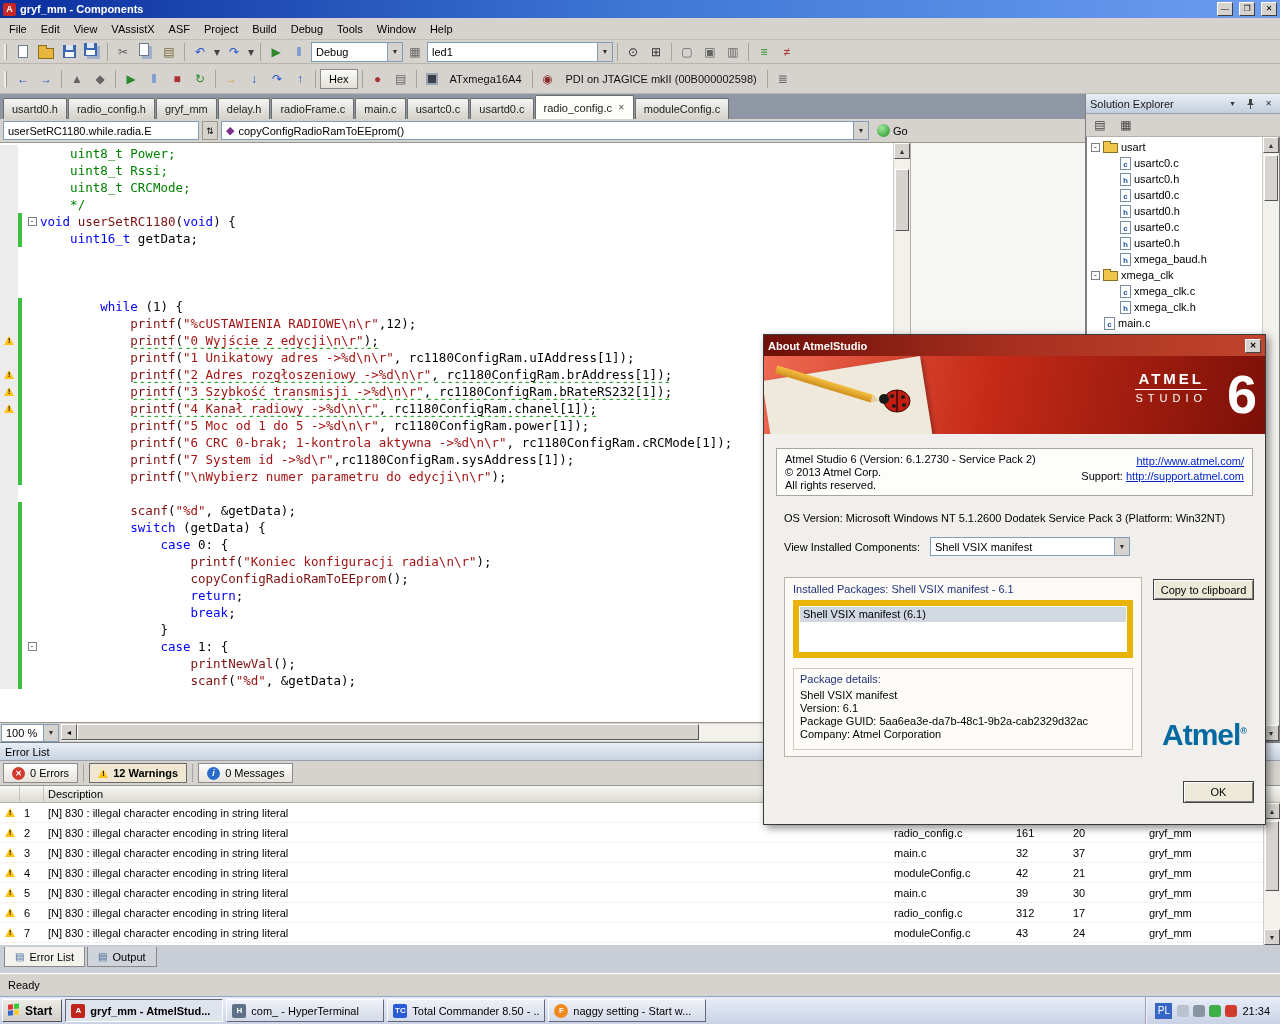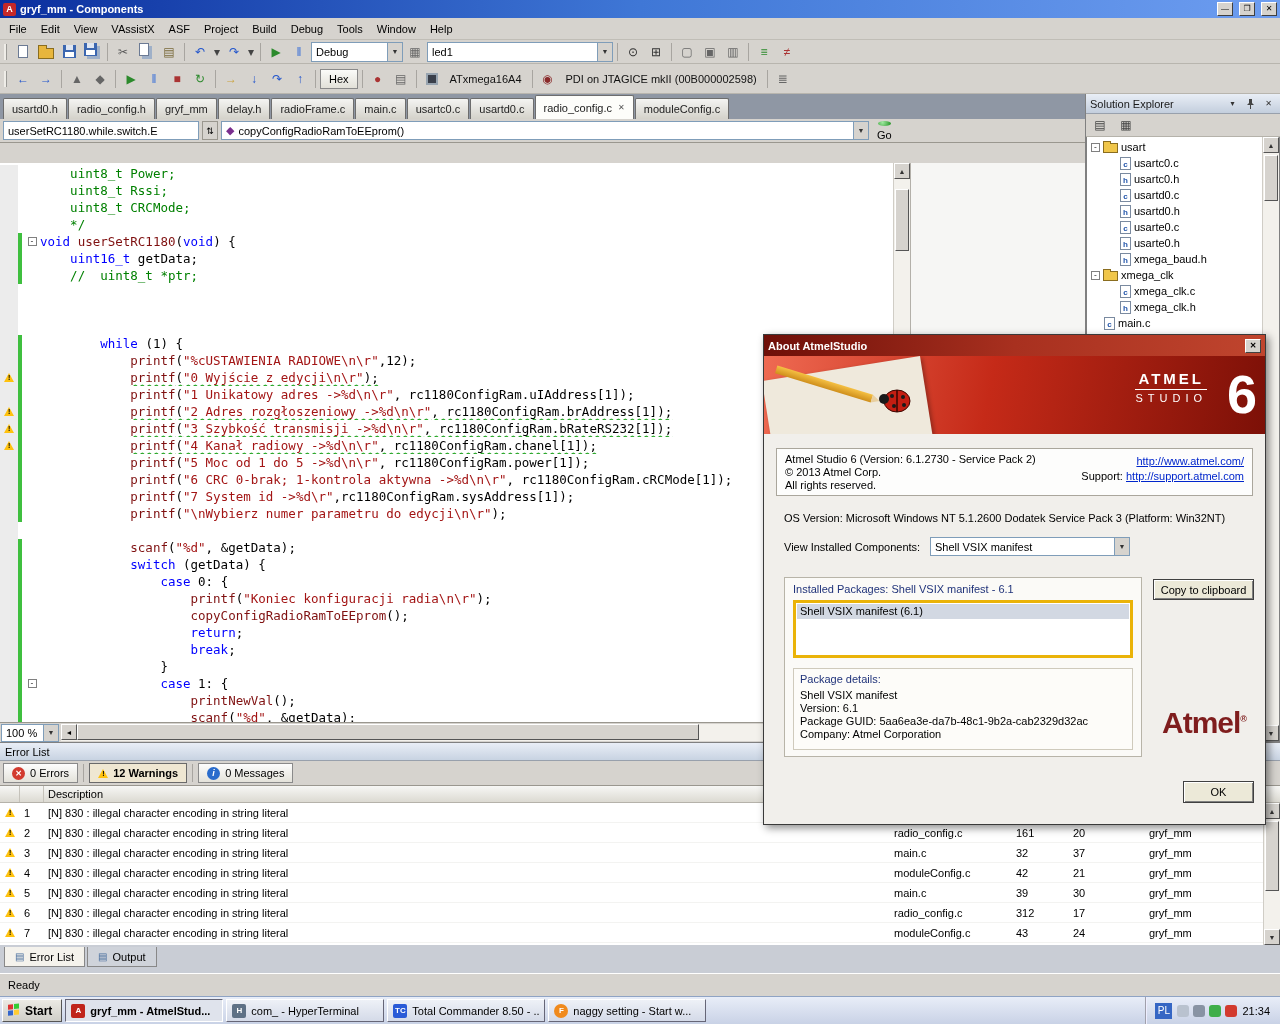--- a/index.html
+++ b/index.html
@@ -46,24 +46,24 @@
   .editor-col { width:1086px; display:flex; flex-direction:column; border-right:1px solid #808080; min-width:0;}
   .tabstrip { height:25px; background:#8f97a4; display:flex; align-items:flex-end; padding-left:3px; gap:1px; overflow:hidden;}
   .tab { height:21px; background:linear-gradient(#f4f4f2,#d4d2ca); border:1px solid #6d6d6d; border-bottom:none;
          border-radius:2px 2px 0 0; padding:0 8px; display:flex; align-items:center; gap:6px; white-space:nowrap; color:#222;}
   .tab.active { background:#fdfdfa; height:24px; }
   .tab-close { font-size:8px; color:#555; }
   .navbar { height:24px; background:#d6d3ce; display:flex; align-items:center; padding:2px 3px; gap:3px; border-bottom:1px solid #9a978f;}
   .nav-combo { height:19px; background:#fff; border:1px solid #7f9db9; display:flex; align-items:center; overflow:hidden;}
   .nav-mini { width:16px; height:19px; background:#d6d3ce; border:1px solid #9a978f; font-size:9px;
               display:flex; align-items:center; justify-content:center; }
-  .go-btn { display:flex; align-items:center; gap:3px; padding:0 5px; height:20px;flex-direction:column; }
+  .go-btn { display:flex; align-items:center; gap:3px; padding:0 5px; height:20px; }
   .go-orb { width:13px; height:13px; border-radius:50%; background:radial-gradient(circle at 35% 30%,#9fe89f,#1e8f1e); }
 
-  .code-wrap { flex:1; display:flex; min-height:0; background:#fff;margin-top:20px; }
+  .code-wrap { flex:1; display:flex; min-height:0; background:#fff; }
   .code-pane { width:893px; overflow:hidden; padding-top:2px; background:#fff; }
   .code-row { height:17px; display:flex; align-items:stretch; }
   .m-ind { width:18px; background:#ececec; flex:none; display:flex; align-items:center; justify-content:center; }
   .m-chg { width:6px; flex:none; }
   .m-chg.chg { background:linear-gradient(90deg,#3fbf3f 0 4px,transparent 4px); }
   .m-fold { width:16px; flex:none; display:flex; align-items:center; justify-content:center; }
   .fold-box { width:9px; height:9px; border:1px solid #808080; background:#fff; font-size:8px; line-height:7px;
               text-align:center; font-family:"DejaVu Sans Mono",monospace; color:#333; }
   .m-text { flex:1; white-space:pre; font-family:"DejaVu Sans Mono",monospace; font-size:12.5px; line-height:17px; overflow:hidden;}
   .kw { color:#0000ff; } .typ { color:#0000ff; } .str { color:#a31515; } .com { color:#008000; } .fn { color:#7f1010; }
@@ -178,29 +178,29 @@
   .dlg-body { position:relative; flex:1; }
   .info-box { position:absolute; left:12px; top:14px; width:477px; height:48px; background:#fdfdfc; border:1px solid #aaa69c; padding:4px 8px;}
   .info-lines div { line-height:13px; }
   .info-links { position:absolute; right:8px; top:5px; text-align:right; line-height:15px; }
   .lnk { color:#0026cc; text-decoration:underline; }
   .os-line { position:absolute; left:20px; top:78px; }
   .comp-label { position:absolute; left:20px; top:107px; }
   .comp-select { position:absolute; left:166px; top:103px; width:200px; height:19px; }
   .group-box { position:absolute; left:20px; top:143px; width:358px; height:180px; border:1px solid #b8b4a8; background:#fbfaf7;}
   .pkg-header { position:absolute; left:8px; top:5px; color:#20337a;text-align:center; }
-  .pkg-list { position:absolute; left:8px; top:22px; width:340px; height:58px; background:#fff; border:3px solid #eab308; padding:1px;}
+  .pkg-list { position:absolute; left:8px; top:22px; width:340px; height:58px; background:#fff; border:6px solid #eab308; padding:1px;}
   .pkg-item.sel { background:#d2d8e2; padding:0 3px; line-height:15px; }
   .details-box { position:absolute; left:8px; top:90px; width:340px; height:82px; border:1px solid #cfcabc; background:#fdfcf9; padding:4px 6px;}
   .details-header { color:#20337a; margin-bottom:4px; }
   .detail-line { line-height:13px; }
   .btn95 { background:#ece9d8; border:1px solid #404040; box-shadow:inset 1px 1px 0 #fff, inset -1px -1px 0 #808080;
            display:flex; align-items:center; justify-content:center; font-size:11px; }
   .copy-btn { position:absolute; left:389px; top:145px; width:101px; height:21px; }
-  .atmel-logo { position:absolute; left:398px; top:272px; font-size:30px; font-weight:bold; color:#7f1d1d; letter-spacing:-1px;}
+  .atmel-logo { position:absolute; left:398px; top:284px; font-size:30px; font-weight:bold; color:#0369a1; letter-spacing:-1px;}
   .atmel-logo sup { font-size:9px; }
   .ok-btn { position:absolute; left:419px; top:347px; width:71px; height:22px; }
 </style>
 </head>
 <body>
 
 <div class="screen">
 
   <div class="titlebar">
     <div class="app-ic">A</div>
@@ -337,21 +337,21 @@
             <span>radio_config.c</span>
             <span class="tab-close">✕</span>
           </div>
           <div class="tab">
             <span>moduleConfig.c</span>
           </div>
         </div>
 
       <div class="navbar">
         <div class="nav-combo" style="width:196px;">
-          <span class="combo-text">userSetRC1180.while.switch.E</span>
+          <span class="combo-text">userSetRC1180.while.radia.E</span>
         </div>
         <div class="nav-mini">⇅</div>
         <div class="nav-combo" style="flex:1; max-width:648px;">
           <span style="color:#7a2f8f; padding-left:4px;">◆</span>
           <span class="combo-text">copyConfigRadioRamToEEprom()</span>
           <span class="combo-arrow">▼</span>
         </div>
         <div class="go-btn">
           <span class="go-orb"></span>
           <span>Go</span>
@@ -390,26 +390,20 @@
               <div class="m-fold">
                 <div class="fold-box">-</div>
               </div>
               <div class="m-text"><span class="kw">void</span> <span class="fn">userSetRC1180</span>(<span class="kw">void</span>) {</div>
             </div>
             <div class="code-row">
               <div class="m-ind"></div>
               <div class="m-chg chg"></div>
               <div class="m-fold"></div>
               <div class="m-text">    <span class="typ">uint16_t</span> getData;</div>
-            </div>
-            <div class="code-row">
-              <div class="m-ind"></div>
-              <div class="m-chg chg"></div>
-              <div class="m-fold"></div>
-              <div class="m-text">    <span class="com">//  uint8_t *ptr;</span></div>
             </div>
             <div class="code-row">
               <div class="m-ind"></div>
               <div class="m-chg"></div>
               <div class="m-fold"></div>
               <div class="m-text"></div>
             </div>
             <div class="code-row">
               <div class="m-ind"></div>
               <div class="m-chg"></div>

